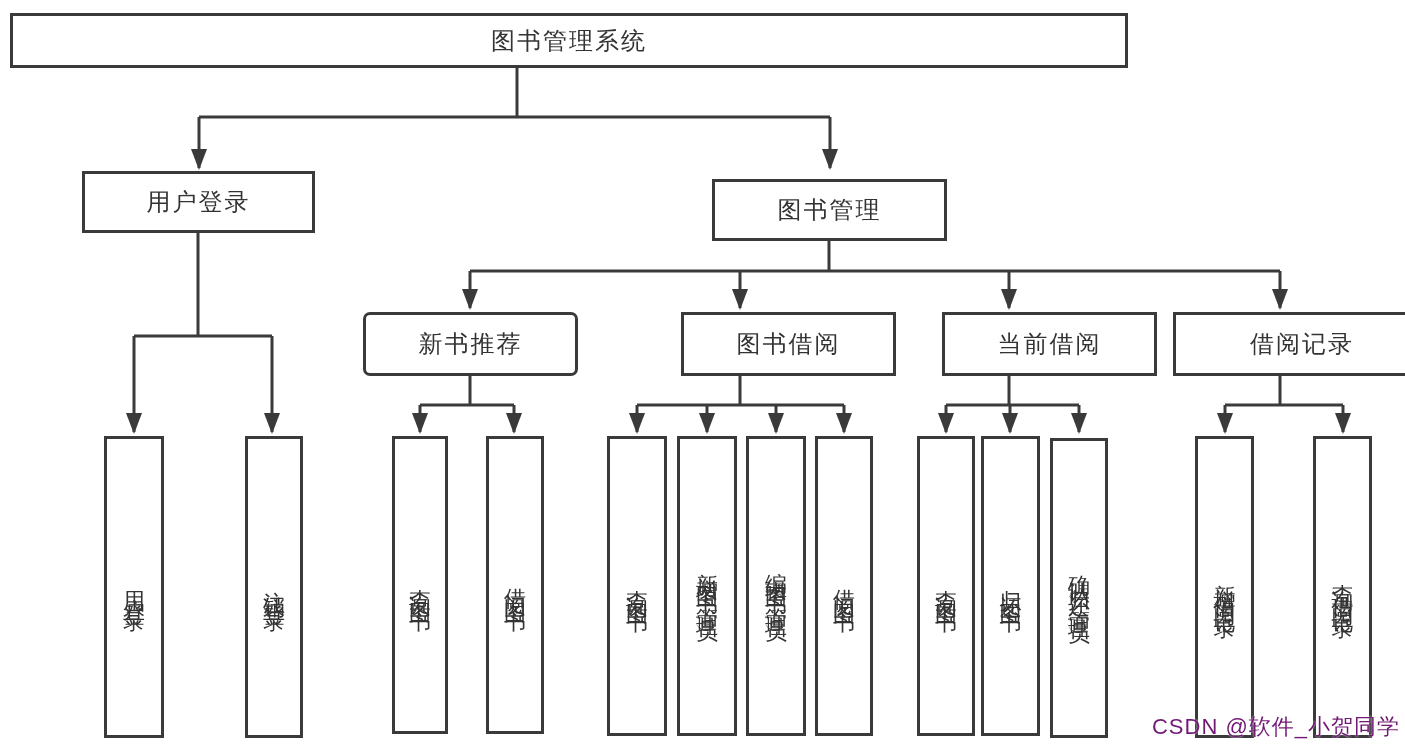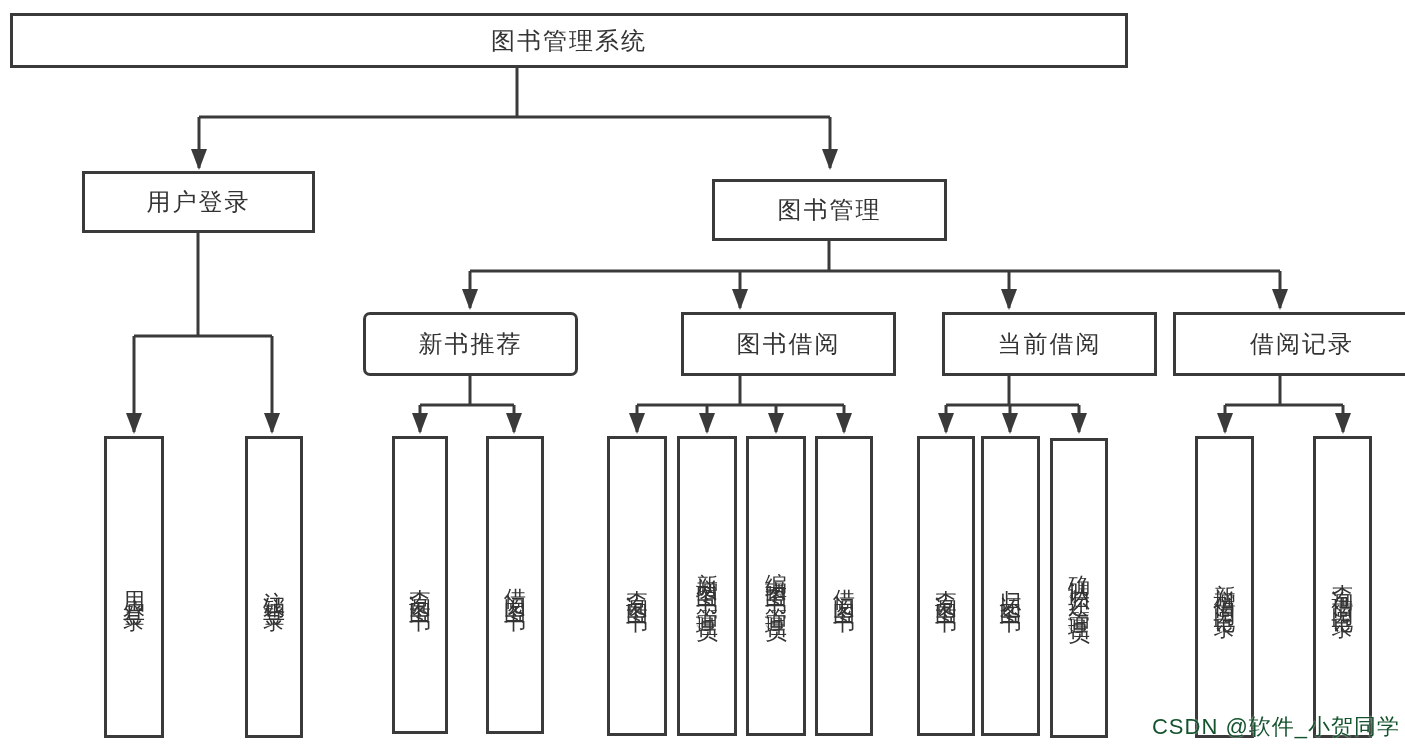--- a/index.html
+++ b/index.html
@@ -34,21 +34,21 @@
     font-size: 22px;
     line-height: 1;
     letter-spacing: 7px;
     color: #333333;
   }
   .watermark {
     position: absolute;
     right: 5px;
     bottom: 5px;
     font-size: 22px;
-    color: #14532d;
+    color: #701a75;
     letter-spacing: 1px;
     white-space: nowrap;
     z-index: 5;
     text-shadow: 0 0 2px #ffffff;
   }
 </style>
 </head>
 <body>
 
 <div class="canvas">

